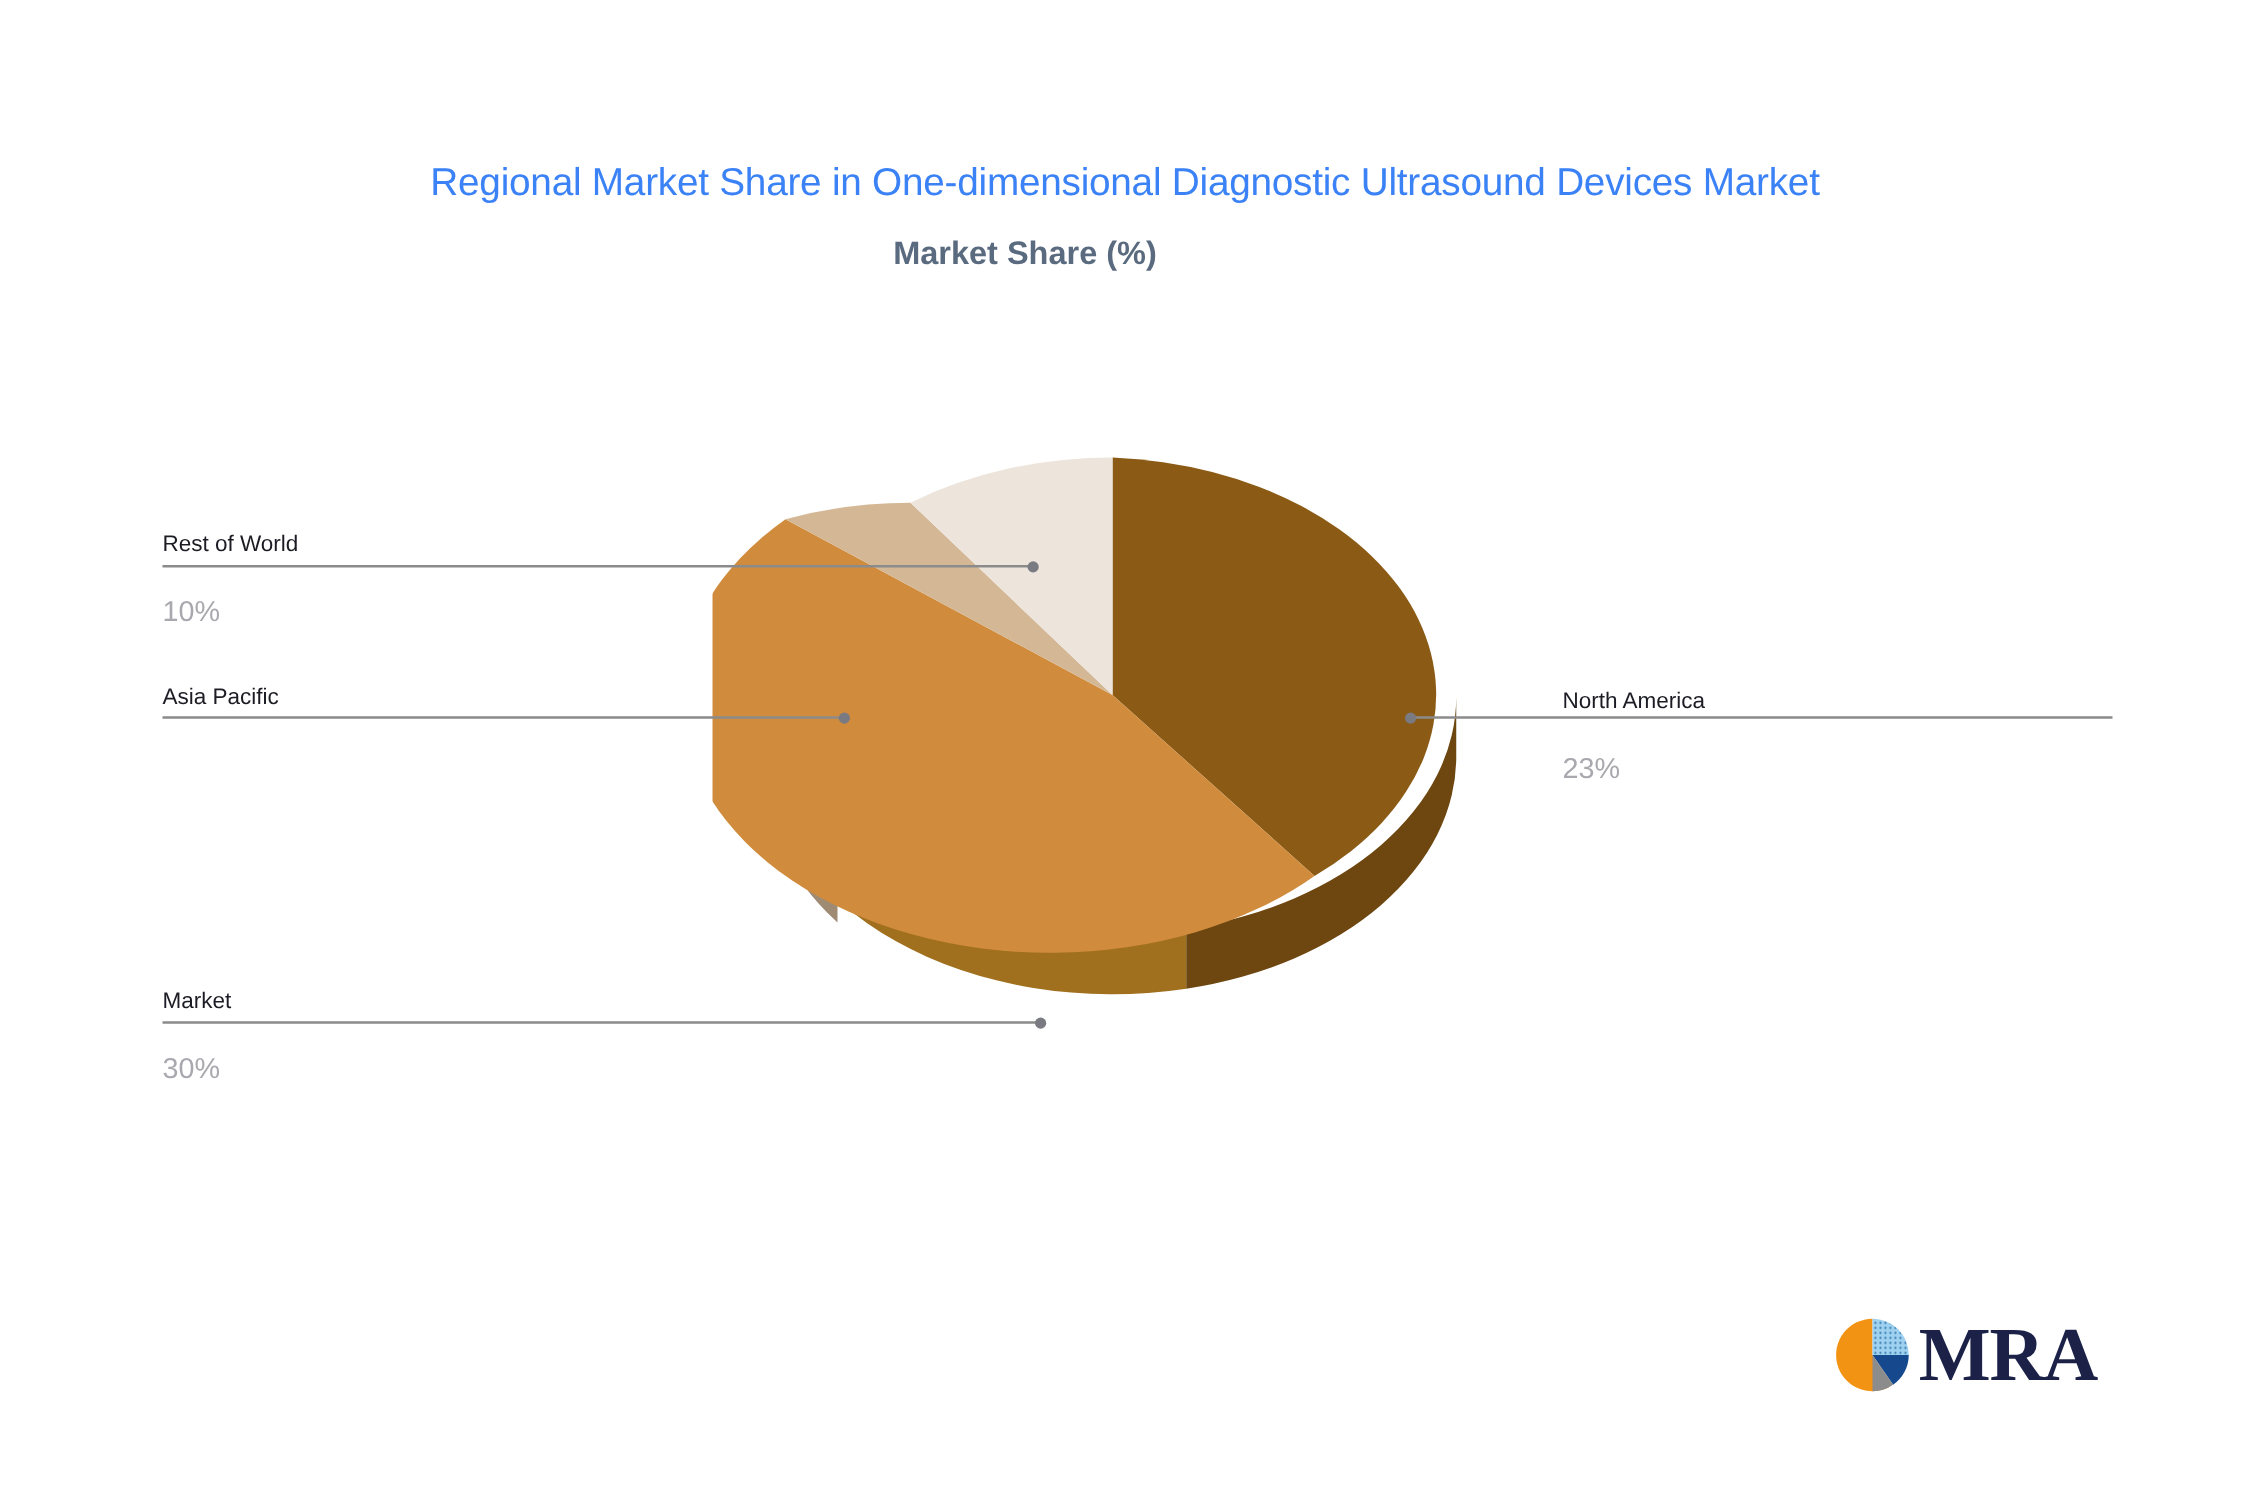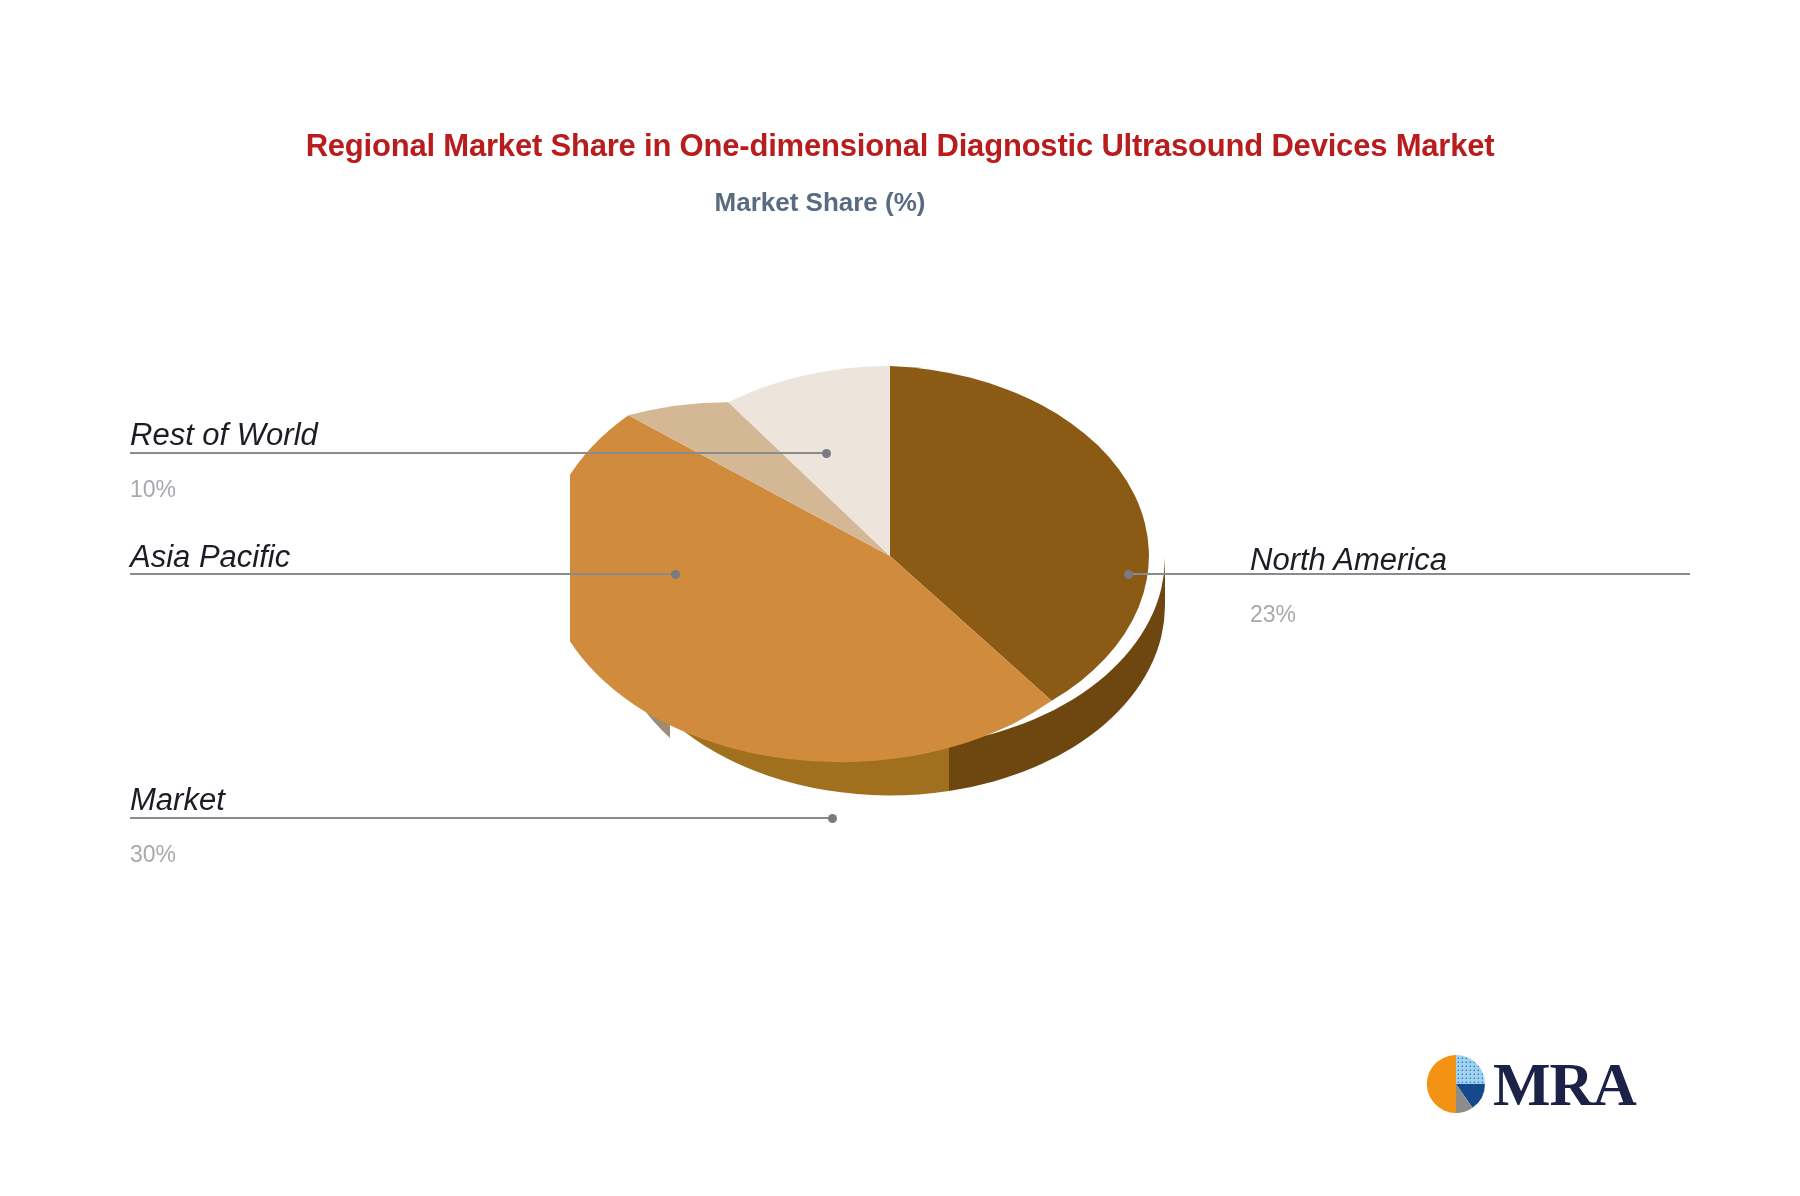--- a/index.html
+++ b/index.html
@@ -17,22 +17,22 @@
     background: #ffffff;
   }
 
   
   #chart-title {
     position: absolute;
     left: 0; top: 128px;
     width: 1800px;
     text-align: center;
     font-size: 31px;
-    font-weight: bold;
-    color: #b91c1c;
+    font-weight: normal;
+    color: #3b82f6;
     letter-spacing: -0.2px;
   }
   #chart-subtitle {
     position: absolute;
     left: 0; top: 187px;
     width: 1640px;
     text-align: center;
     font-size: 26px;
     font-weight: bold;
     color: #5a6b80;
@@ -58,44 +58,43 @@
     border-radius: 50%;
     background: #7a7a82;
   }
 
   
   .callout {
     position: absolute;
     width: 420px;
   }
   .callout .cl-name {
-    font-size: 31px;
+    font-size: 18px;
     color: #1c1c24;
     line-height: 30px;
     white-space: nowrap;
-    font-style: italic;
   }
   .callout .cl-value {
     font-size: 23px;
     color: #a8a8ae;
     line-height: 30px;
     margin-top: 24px;
     white-space: nowrap;
   }
   .callout.right { text-align: left; }
 
   #callout-rest-of-world { left: 130px; top: 420px; }
   #callout-asia-pacific  { left: 130px; top: 542px; }
   #callout-europe        { left: 130px; top: 785px; }
   #callout-north-america { left: 1250px; top: 545px; }
 
   
   #logo {
     position: absolute;
-    left: 1425px; top: 1048px;
+    left: 1467px; top: 1048px;
     width: 220px; height: 72px;
     display: flex;
     align-items: center;
     gap: 6px;
   }
   #logo-mark { flex: 0 0 auto; }
   #logo-text {
     font-family: "Liberation Serif", serif;
     font-size: 61px;
     font-weight: bold;

